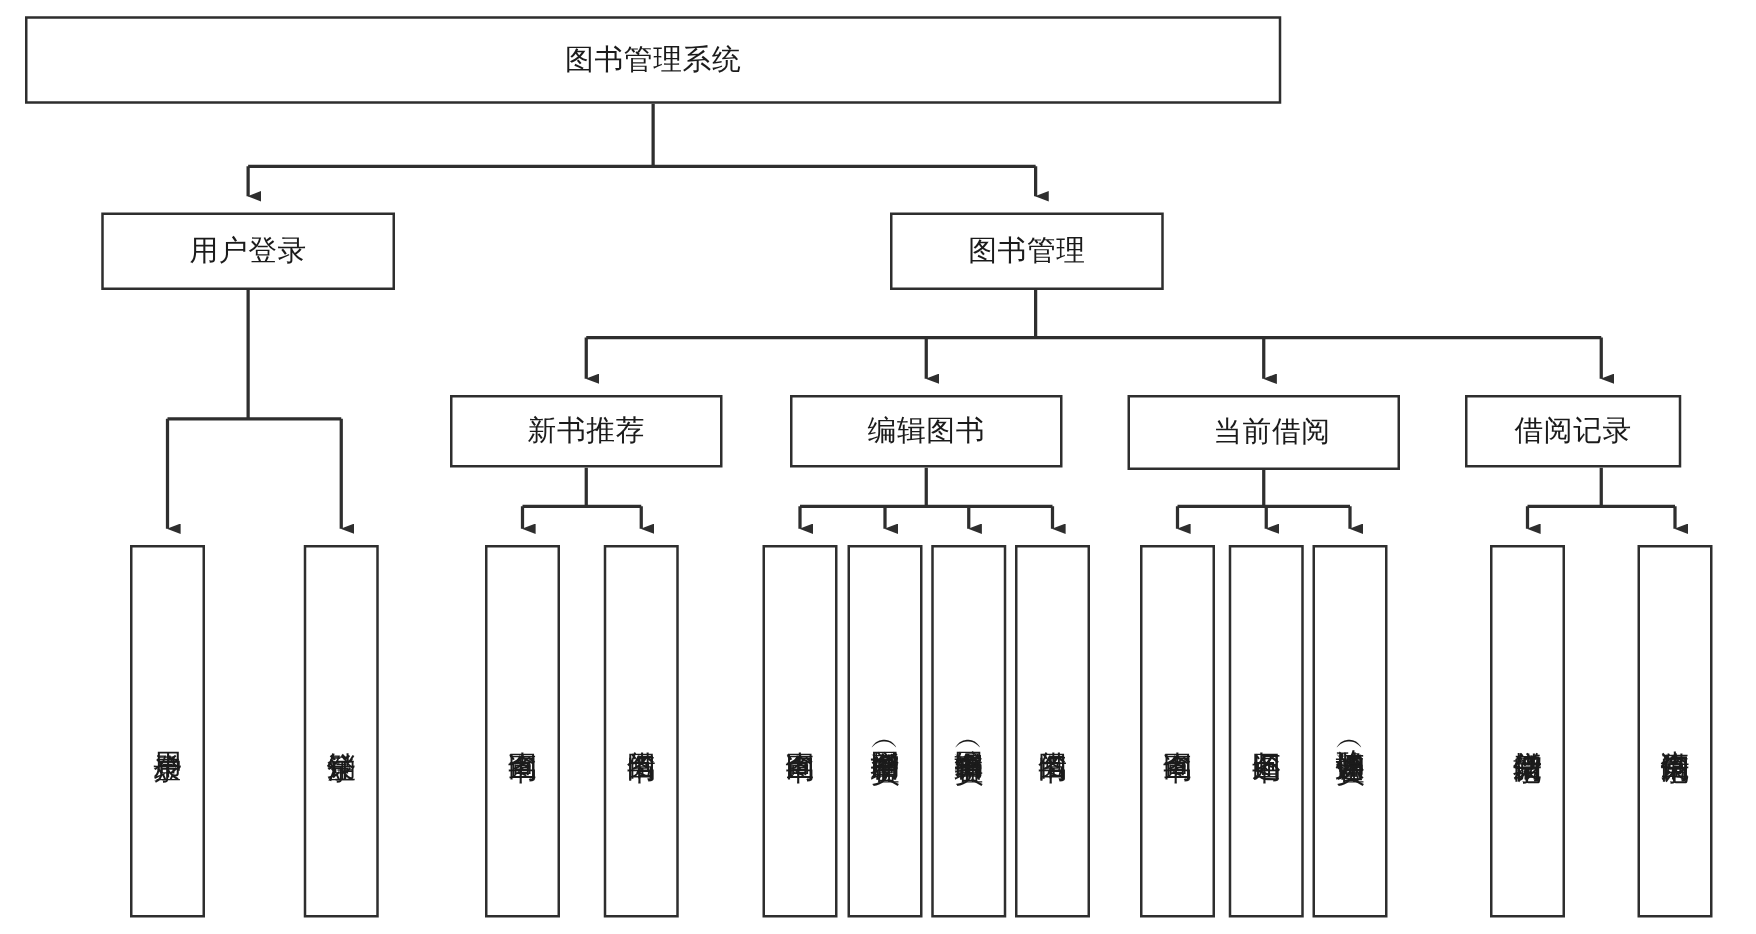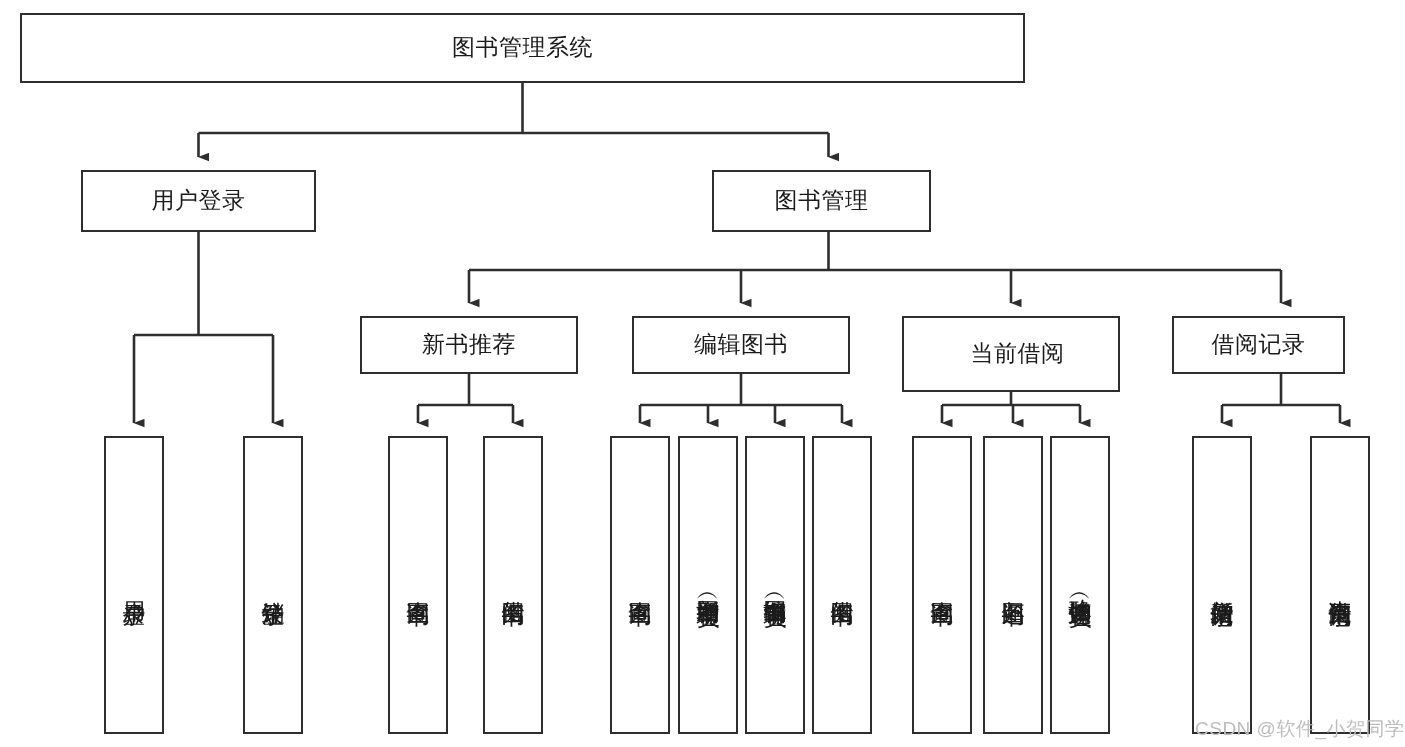--- a/index.html
+++ b/index.html
@@ -120,21 +120,21 @@
       </div>
       <div class="node-box" style="left: 712px; top: 170px; width: 219px; height: 62px; border-color: rgb(46, 46, 46); background: rgb(255, 255, 255);">
         <span class="node-label-h" style="color: rgb(27, 27, 27);">图书管理</span>
       </div>
       <div class="node-box" style="left: 360px; top: 316px; width: 218px; height: 58px; border-color: rgb(46, 46, 46); background: rgb(255, 255, 255);">
         <span class="node-label-h" style="color: rgb(27, 27, 27);">新书推荐</span>
       </div>
       <div class="node-box" style="left: 632px; top: 316px; width: 218px; height: 58px; border-color: rgb(46, 46, 46); background: rgb(255, 255, 255);">
         <span class="node-label-h" style="color: rgb(27, 27, 27);">编辑图书</span>
       </div>
-      <div class="node-box" style="left: 902px; top: 316px; width: 218px; height: 76px; border-color: rgb(46, 46, 46); background: rgb(255, 255, 255); padding-left: 13px;">
+      <div class="node-box" style="left: 902px; top: 316px; width: 218px; height: 60px; border-color: rgb(46, 46, 46); background: rgb(255, 255, 255); padding-left: 13px;">
         <span class="node-label-h" style="color: rgb(27, 27, 27);">当前借阅</span>
       </div>
       <div class="node-box" style="left: 1172px; top: 316px; width: 173px; height: 58px; border-color: rgb(46, 46, 46); background: rgb(255, 255, 255);">
         <span class="node-label-h" style="color: rgb(27, 27, 27);">借阅记录</span>
       </div>
       <div class="node-box" style="left: 104px; top: 436px; width: 60px; height: 298px; border-color: rgb(46, 46, 46); background: rgb(255, 255, 255);">
         <span class="node-label-v" style="color: rgb(27, 27, 27);">用户登录</span>
       </div>
       <div class="node-box" style="left: 243px; top: 436px; width: 60px; height: 298px; border-color: rgb(46, 46, 46); background: rgb(255, 255, 255);">
         <span class="node-label-v" style="color: rgb(27, 27, 27);">注销登录</span>
@@ -167,14 +167,13 @@
         <span class="node-label-v" style="color: rgb(27, 27, 27);">确认归还（管理员）</span>
       </div>
       <div class="node-box" style="left: 1192px; top: 436px; width: 60px; height: 298px; border-color: rgb(46, 46, 46); background: rgb(255, 255, 255);">
         <span class="node-label-v" style="color: rgb(27, 27, 27);">新增借阅记录</span>
       </div>
       <div class="node-box" style="left: 1310px; top: 436px; width: 60px; height: 298px; border-color: rgb(46, 46, 46); background: rgb(255, 255, 255);">
         <span class="node-label-v" style="color: rgb(27, 27, 27);">查询借阅记录</span>
       </div>
     </div>
 
-  <div class="watermark" style="left: 1195px; top: 716px; color: rgb(189, 189, 189);">CSDN @软件_小贺同学</div>
 </div>
 
 </body></html>

